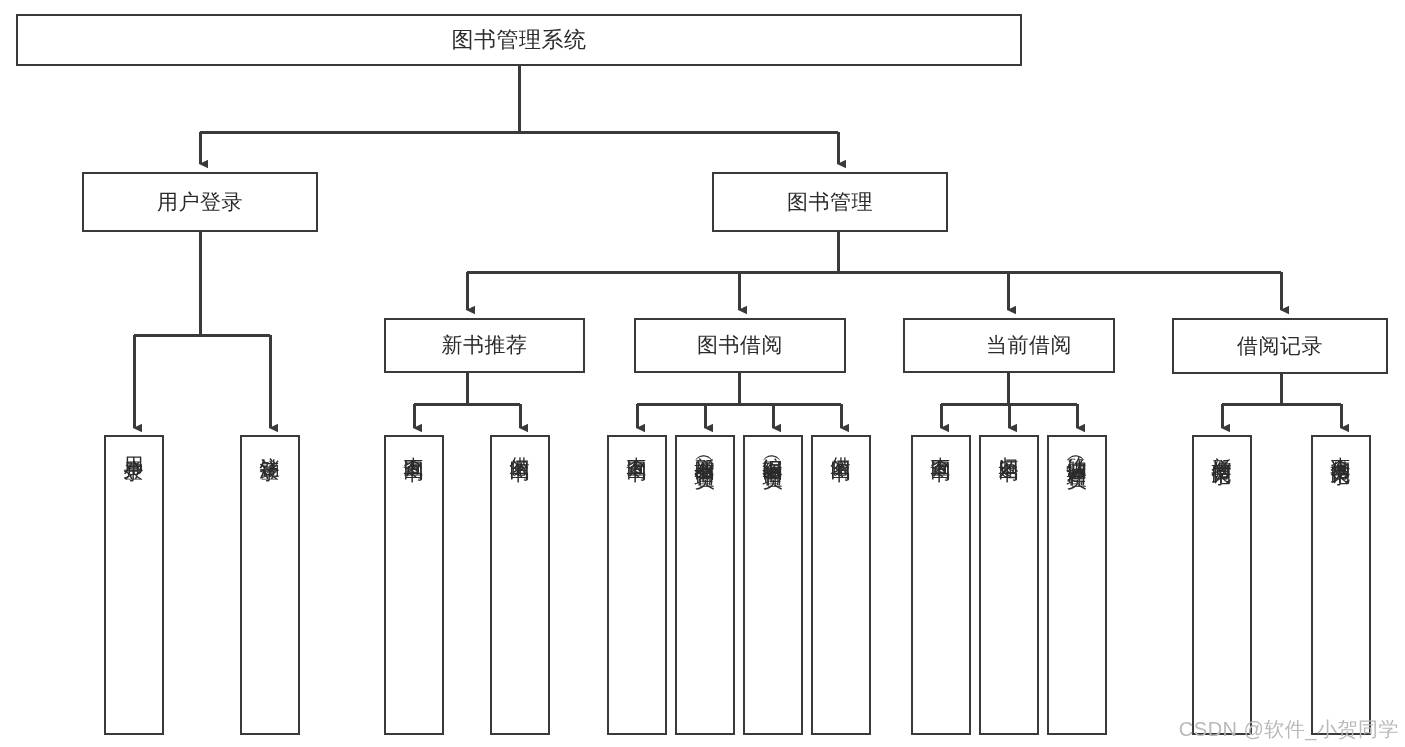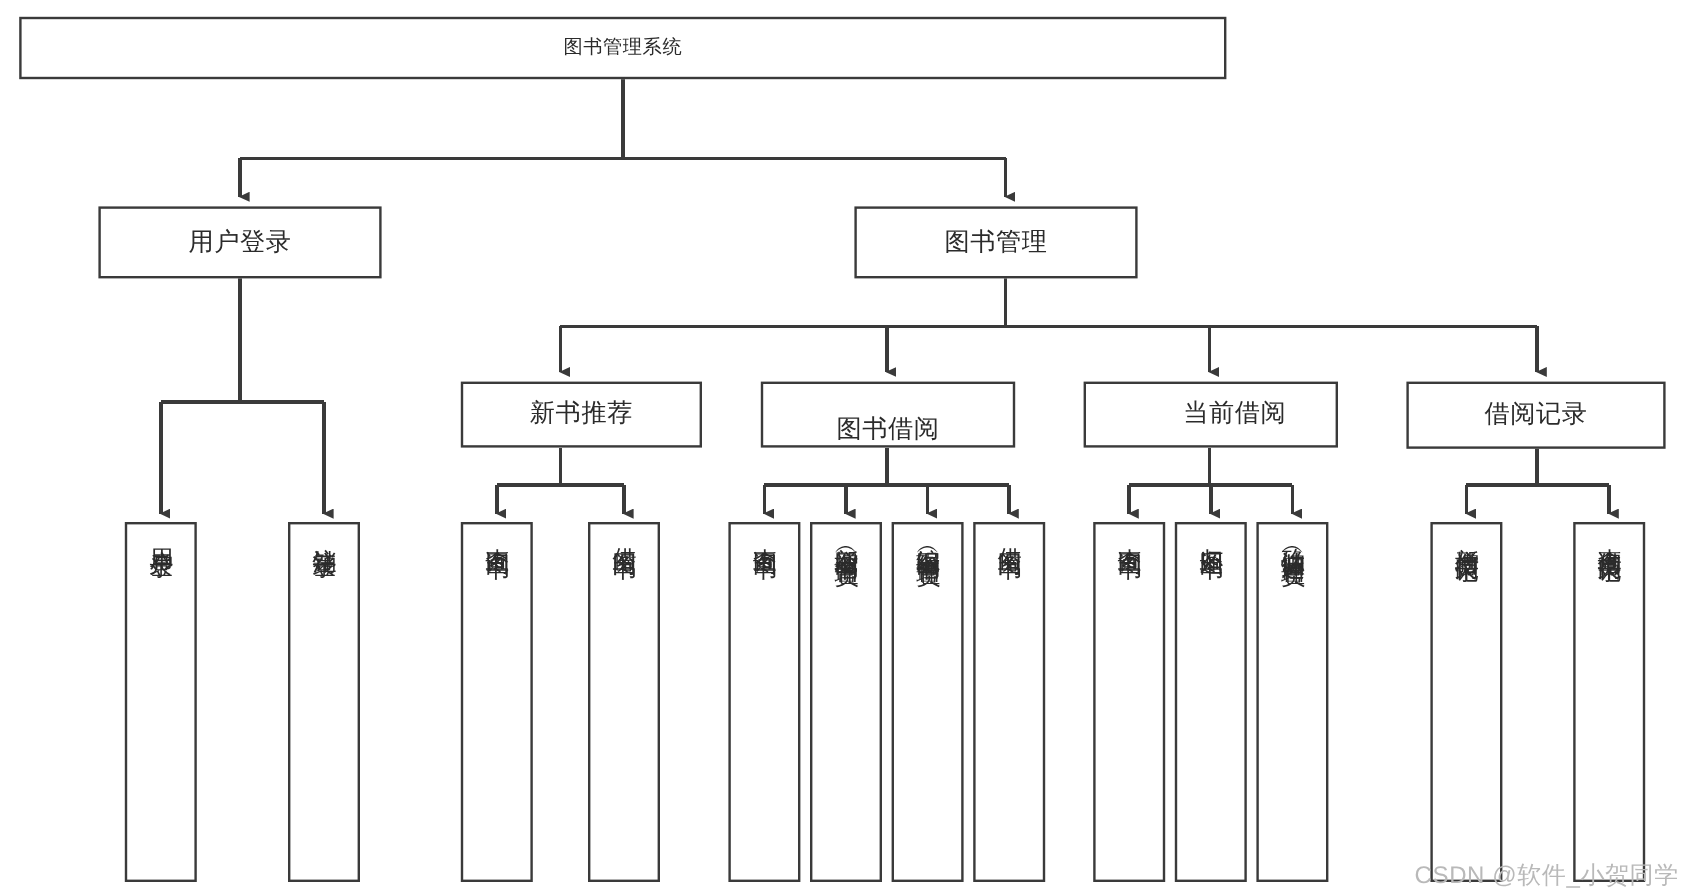--- a/index.html
+++ b/index.html
@@ -49,21 +49,21 @@
     text-orientation: upright;
     font-size: 20px;
     letter-spacing: 2px;
     line-height: 1;
     white-space: normal;
   }
   .node.leaf {
     align-items: flex-start;
     padding-top: 4px;
   }
-  .node.root .node-label { font-size: 16px; }
+  .node.root .node-label { font-size: 22px; }
   .node.level2 .node-label { font-size: 21px; }
   .watermark {
     position: absolute;
     right: 6px;
     bottom: 4px;
     font-size: 20px;
     color: #b9b9b9;
     letter-spacing: 0.5px;
     white-space: nowrap;
     user-select: none;
@@ -132,21 +132,21 @@
   <div class="node level2" style="left:82px; top:172px; width:236px; height:60px;">
     <span class="node-label">用户登录</span>
   </div>
   <div class="node level2" style="left:712px; top:172px; width:236px; height:60px;">
     <span class="node-label">图书管理</span>
   </div>
 
   <div class="node level2" style="left:384px; top:318px; width:201px; height:55px;">
     <span class="node-label">新书推荐</span>
   </div>
-  <div class="node level2" style="left:634px; top:318px; width:212px; height:55px;align-items:flex-end;">
+  <div class="node level2" style="left:634px; top:318px; width:212px; height:55px;">
     <span class="node-label">图书借阅</span>
   </div>
   <div class="node level2" style="left:903px; top:318px; width:212px; height:55px;padding-left:40px;">
     <span class="node-label">当前借阅</span>
   </div>
   <div class="node level2" style="left:1172px; top:318px; width:216px; height:56px;">
     <span class="node-label">借阅记录</span>
   </div>
 
   <div class="node leaf" style="left:104px; top:435px; width:60px; height:300px;">

